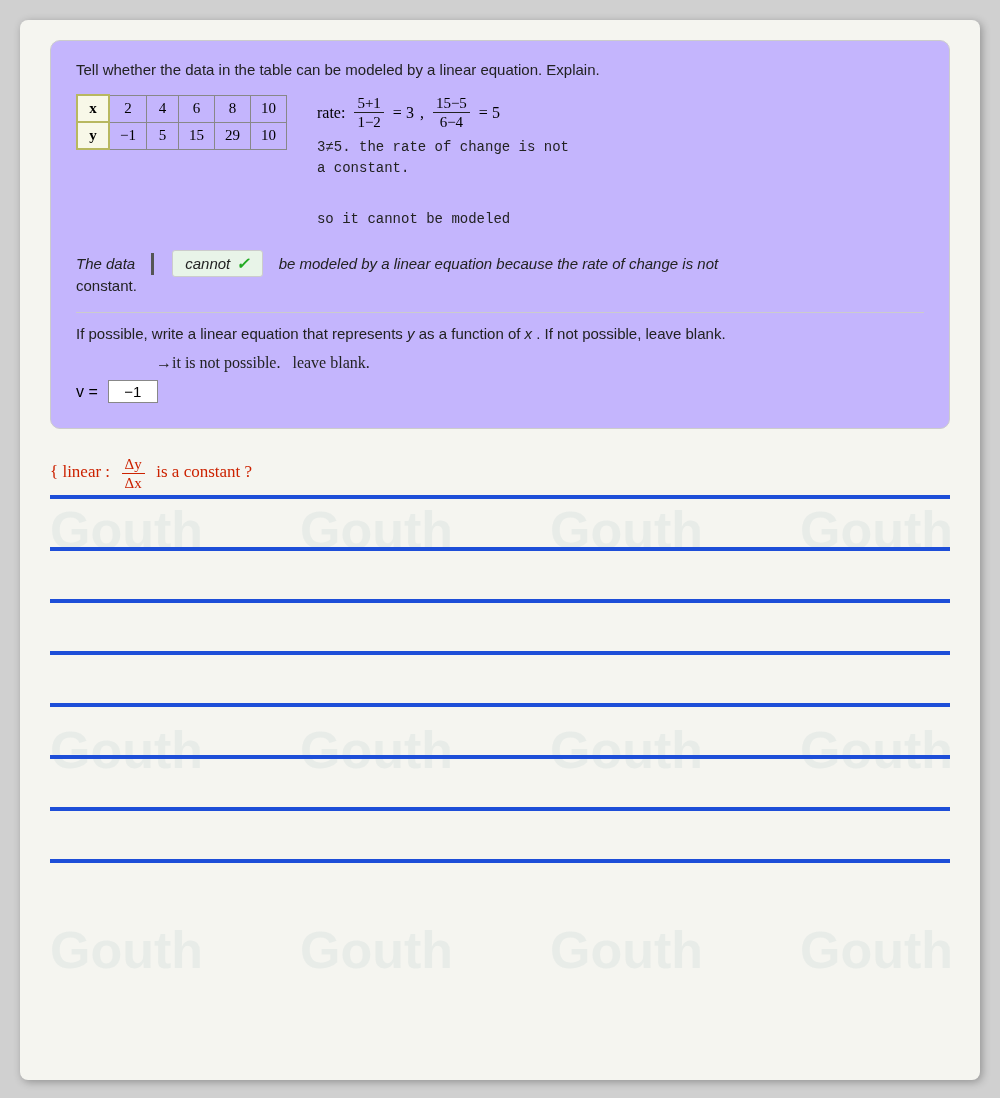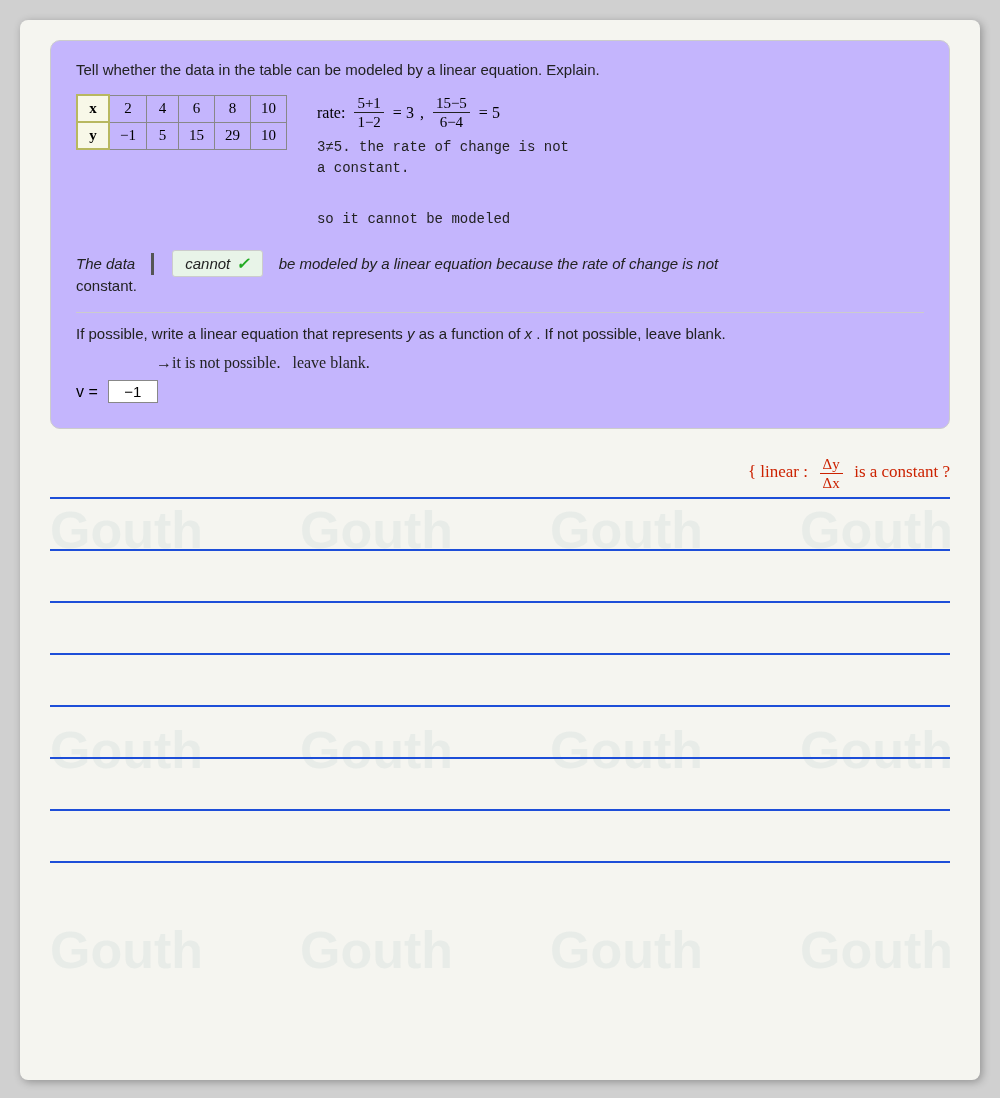--- a/index.html
+++ b/index.html
@@ -228,24 +228,23 @@
     .input-box {
       border: 1px solid #888;
       background: white;
       padding: 2px 10px;
       min-width: 50px;
       text-align: center;
       font-size: 15px;
     }
 
     .lined-row {
-      border-bottom: 2px solid #1d4ed8;
+      border-bottom: 4px solid #1d4ed8;
       height: 52px;
       position: relative;
-      text-align: right;
     }
 
     .lined-row-content {
       padding-top: 8px;
       font-family: 'Comic Sans MS', 'Segoe Script', cursive;
     }
 
     .handwritten-red-line {
       font-family: 'Comic Sans MS', 'Segoe Script', cursive;
       font-size: 17px;

